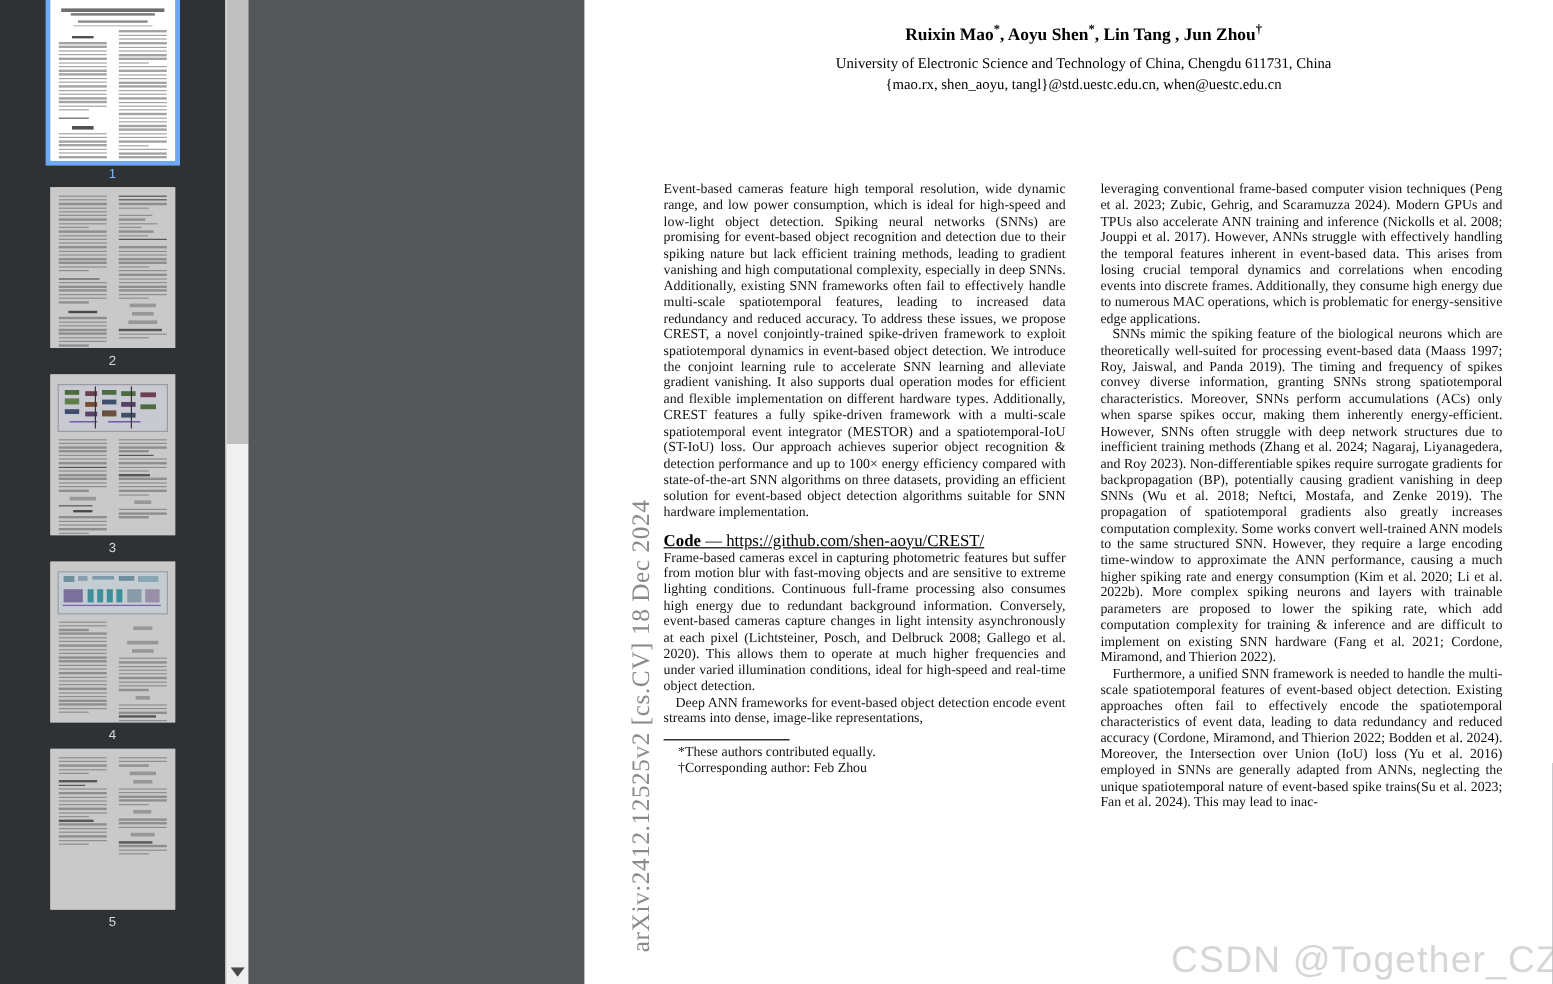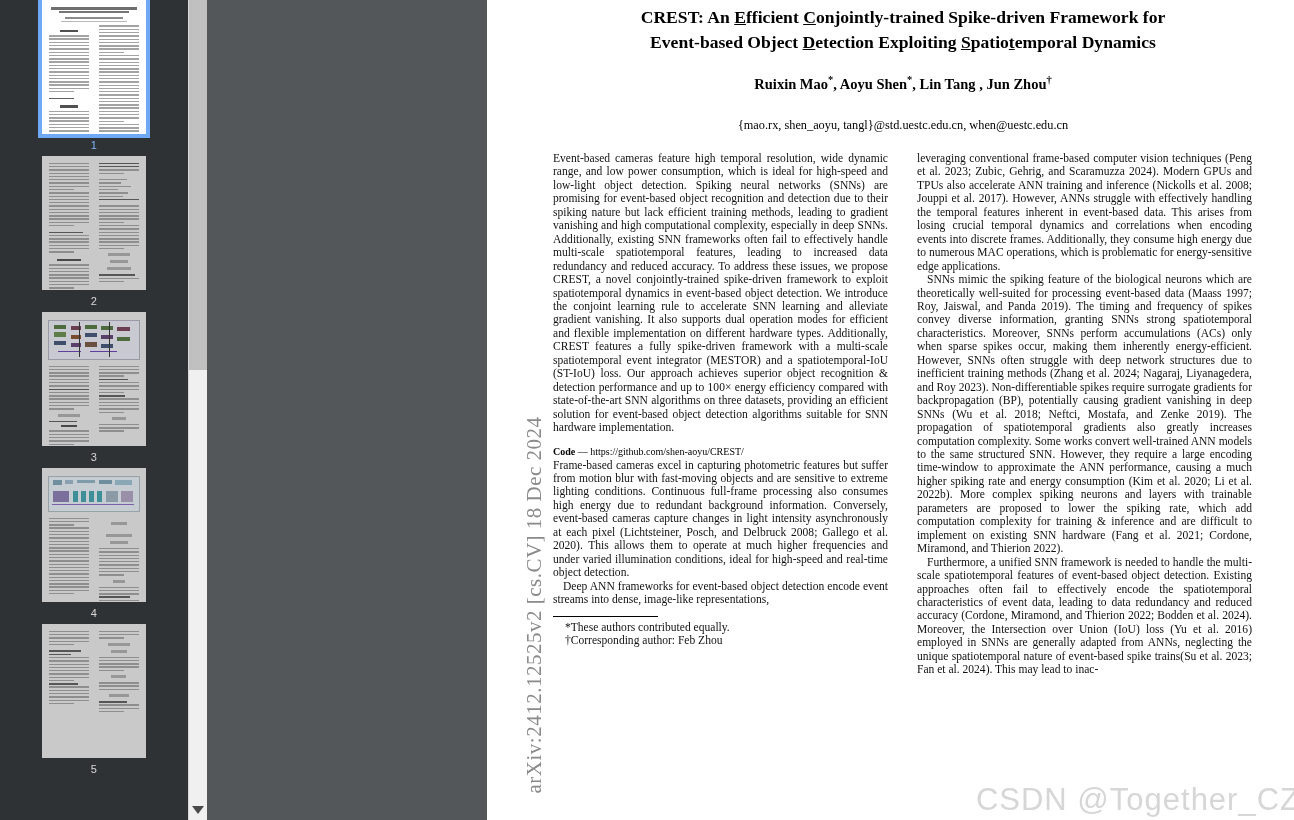--- a/index.html
+++ b/index.html
@@ -272,22 +272,23 @@
     font-size: 11.55px;
     line-height: 13.45px;
     text-align: justify;
     text-justify: inter-word;
     hyphens: manual;
     color: #111;
   }
   .col p.indent { text-indent: 10px; }
   .code-line {
     margin: 10px 0 0 0;
-    font-size: 10px;
+    font-size: 14px;
     line-height: 14px;
+    text-decoration: underline;
   }
   .code-line b { font-weight: bold; }
 
   .footnote-sep {
     width: 105px;
     height: 1px;
     background: #000;
     margin: 9px 0 4px 0;
   }
   .footnote {
@@ -694,31 +695,27 @@
     </div>
   </div>
 
   <div class="viewer">
     <div class="page-sheet">
 
       <div class="arxiv-stamp">arXiv:2412.12525v2  [cs.CV]  18 Dec 2024</div>
 
       <div class="paper">
 
-        <div class="paper-title">
-          <span>CREST: An <span class="ul">E</span>fficient <span class="ul">C</span>onjointly-trained Spike-driven Framework for</span><br>
-          <span>Event-based Object <span class="ul">D</span>etection Exploiting <span class="ul">S</span>patio<span class="ul">t</span>emporal Dynamics</span>
-        </div>
 
         <div class="paper-authors">
           Ruixin Mao<sup>*</sup>, Aoyu Shen<sup>*</sup>, Lin Tang , Jun Zhou<sup>†</sup>
         </div>
 
         <div class="paper-affil">
-          <br>
+          <span>University of Electronic Science and Technology of China, Chengdu 611731, China</span><br>
           <span>{mao.rx, shen_aoyu, tangl}@std.uestc.edu.cn, when@uestc.edu.cn</span>
         </div>
 
         <div class="columns">
 
           <div class="col">
             <p>Event-based cameras feature high temporal resolution, wide dynamic range, and low power consumption, which is ideal for high-speed and low-light object detection. Spiking neural networks (SNNs) are promising for event-based object recognition and detection due to their spiking nature but lack efficient training methods, leading to gradient vanishing and high computational complexity, especially in deep SNNs. Additionally, existing SNN frameworks often fail to effectively handle multi-scale spatiotemporal features, leading to increased data redundancy and reduced accuracy. To address these issues, we propose CREST, a novel conjointly-trained spike-driven framework to exploit spatiotemporal dynamics in event-based object detection. We introduce the conjoint learning rule to accelerate SNN learning and alleviate gradient vanishing. It also supports dual operation modes for efficient and flexible implementation on different hardware types. Additionally, CREST features a fully spike-driven framework with a multi-scale spatiotemporal event integrator (MESTOR) and a spatiotemporal-IoU (ST-IoU) loss. Our approach achieves superior object recognition &amp; detection performance and up to 100× energy efficiency compared with state-of-the-art SNN algorithms on three datasets, providing an efficient solution for event-based object detection algorithms suitable for SNN hardware implementation.</p>
 
             <div class="code-line">
               <b>Code</b><span> — </span><span>https://github.com/shen-aoyu/CREST/</span>

